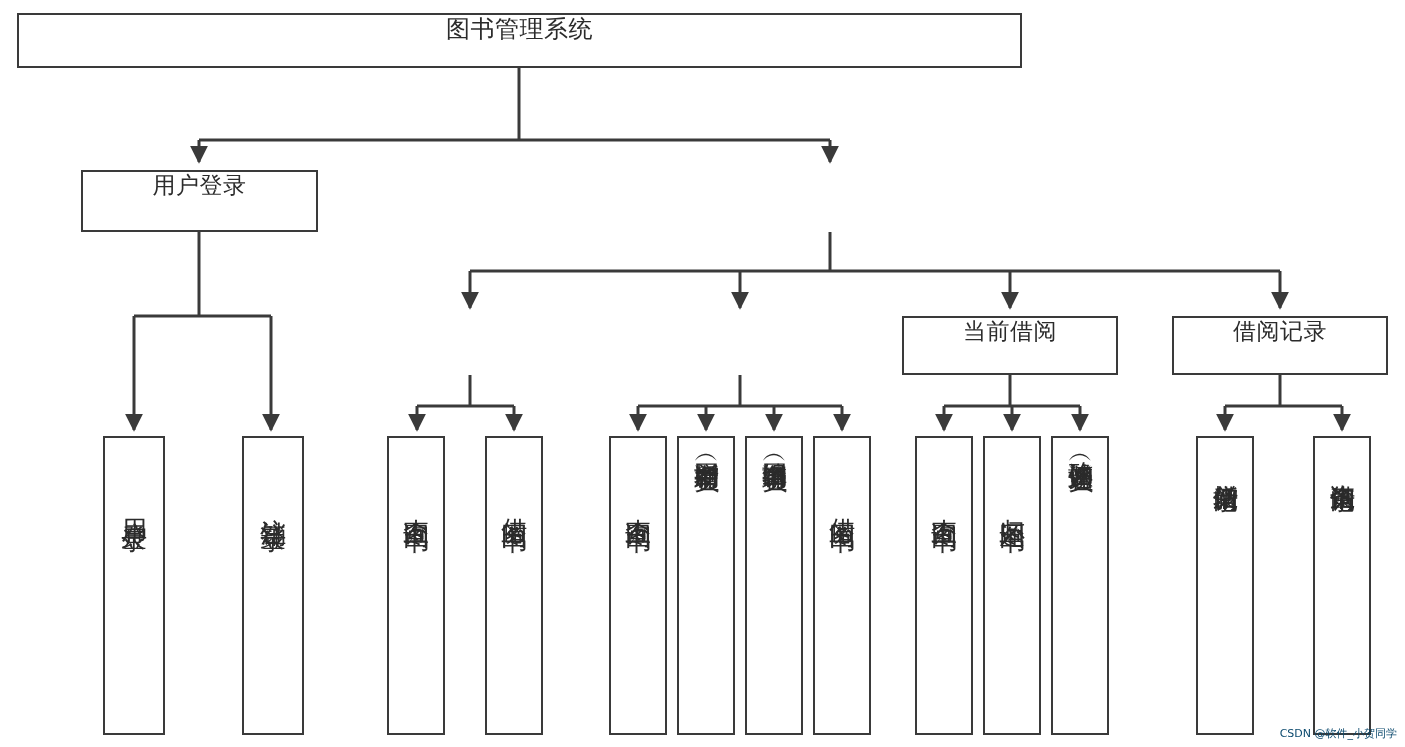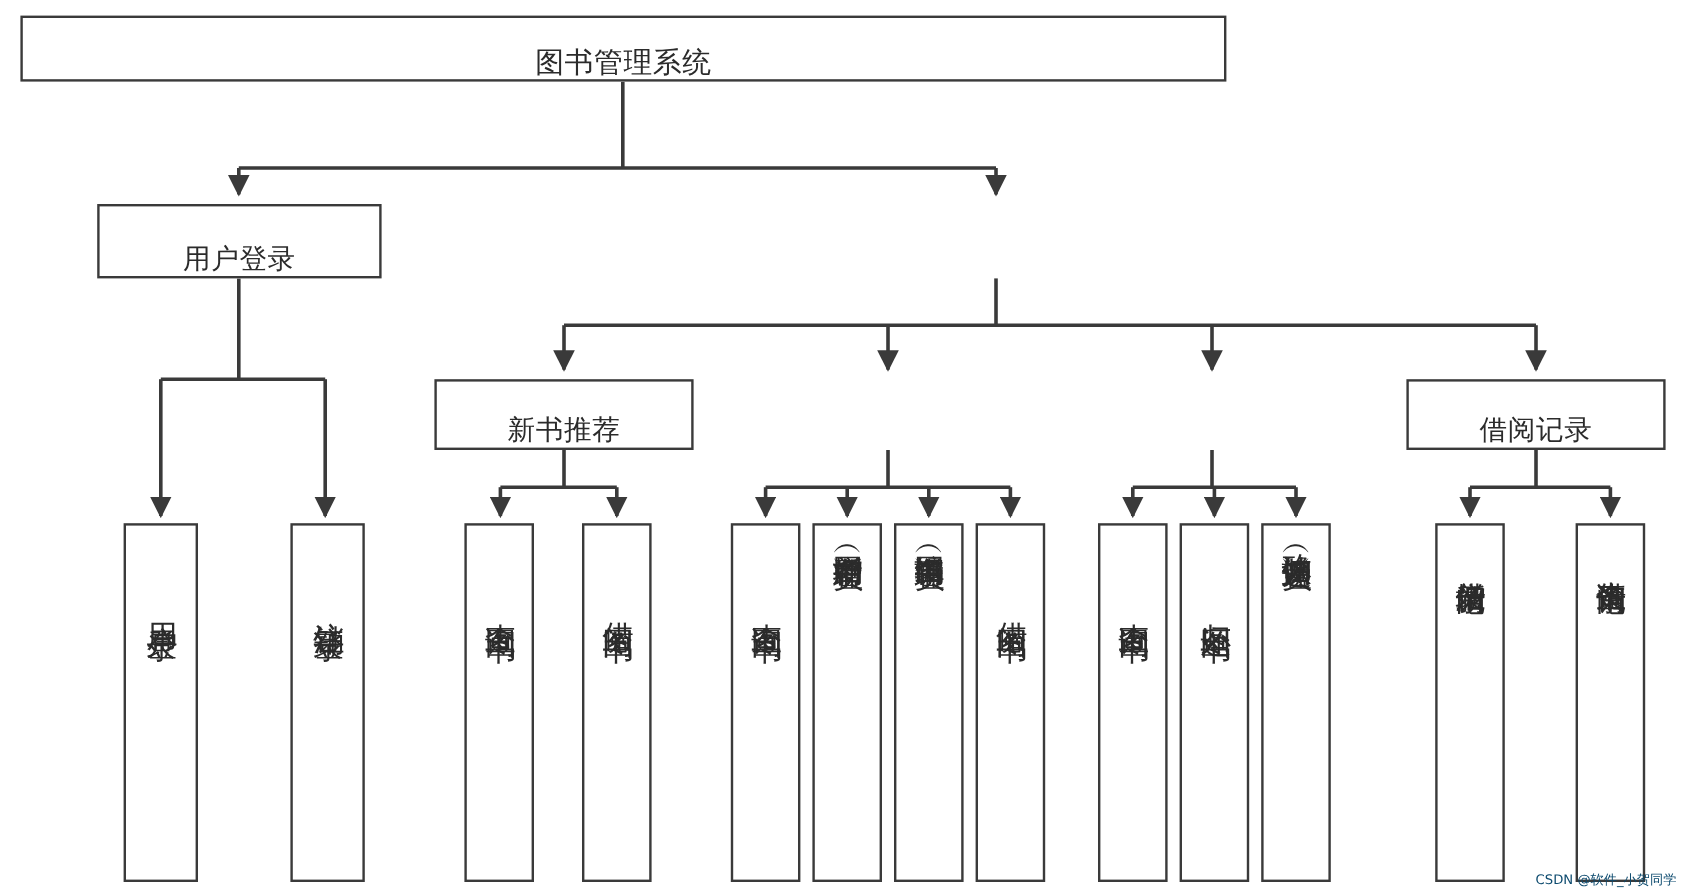--- a/index.html
+++ b/index.html
@@ -11,21 +11,21 @@
   }
   #diagram-root{position:relative;width:1405px;height:747px;}
   svg#edges{position:absolute;left:0;top:0;width:1405px;height:747px;}
 
   .node{
     position:absolute;
     box-sizing:border-box;
     background:#ffffff;
     border:2px solid #3a3a3a;
     display:flex;
-    align-items:flex-end;
+    align-items:flex-start;
     justify-content:center;
     color:#2b2b2b;
   }
   .node-label{
     display:block;
     text-align:center;
     line-height:1.18;
     white-space:pre;
     color:#2b2b2b;
   }
@@ -118,22 +118,22 @@
   </svg>
 
   <div class="node horiz root" style="left:17px;top:13px;width:1005px;height:55px;">
     <span class="node-label">图书管理系统</span>
   </div>
 
   <div class="node horiz" style="left:81px;top:170px;width:237px;height:62px;">
     <span class="node-label">用户登录</span>
   </div>
 
-  <div class="node horiz" style="left:362px;top:316px;width:216px;height:59px;">
-    <span class="node-label">新书推荐</span>
+  <div class="node horiz" style="left:902px;top:316px;width:216px;height:59px;">
+    <span class="node-label">当前借阅</span>
   </div>
   <div class="node horiz" style="left:1172px;top:316px;width:216px;height:59px;">
     <span class="node-label">借阅记录</span>
   </div>
 
   <div class="node vert" style="left:103px;top:436px;width:62px;height:299px;padding-top:60px;">
     <span class="node-label">用户登录</span>
   </div>
   <div class="node vert" style="left:242px;top:436px;width:62px;height:299px;padding-top:60px;">
     <span class="node-label">注销登录</span>

